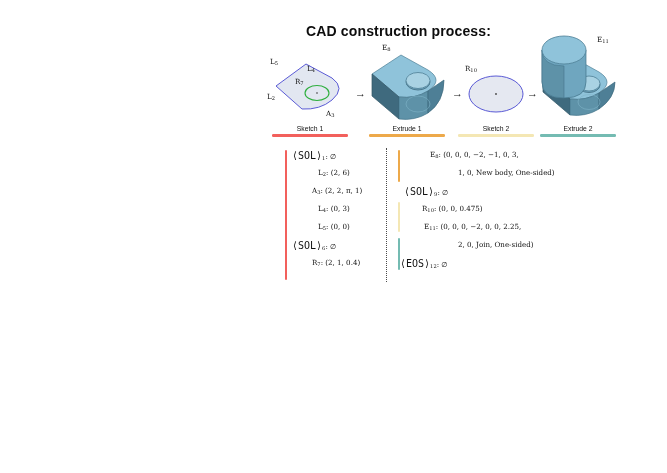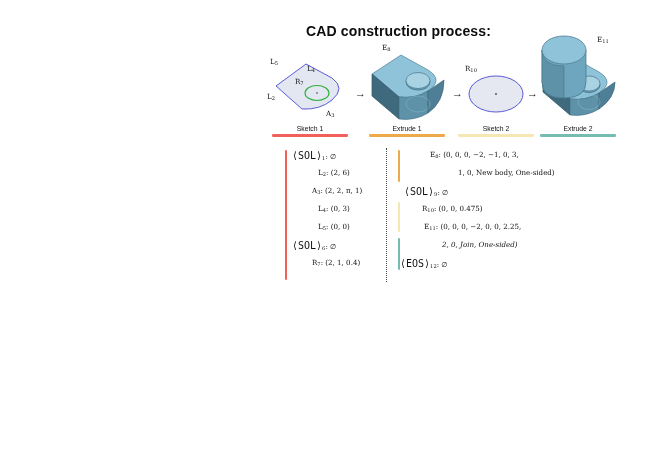--- a/index.html
+++ b/index.html
@@ -198,21 +198,21 @@
     </div>
     <div class="cmdline" style="left:142px;top:37px;">
       <span class="op">⟨SOL⟩</span><span class="sub">9</span><span class="txt">: ∅</span>
     </div>
     <div class="cmdline" style="left:160px;top:55px;">
       <span class="txt">R</span><span class="sub">10</span><span class="txt">: (0, 0, 0.475)</span>
     </div>
     <div class="cmdline" style="left:162px;top:73px;">
       <span class="txt">E</span><span class="sub">11</span><span class="txt">: (0, 0, 0, −2, 0, 0, 2.25,</span>
     </div>
-    <div class="cmdline" style="left:180px;top:91px;font-style:italic;">
+    <div class="cmdline" style="left:196px;top:91px;">
       <span class="txt">2, 0, Join, One-sided)</span>
     </div>
     <div class="cmdline" style="left:138px;top:109px;">
       <span class="op">⟨EOS⟩</span><span class="sub">12</span><span class="txt">: ∅</span>
     </div>
 
   </div>
 </div>
 
 </body></html>

